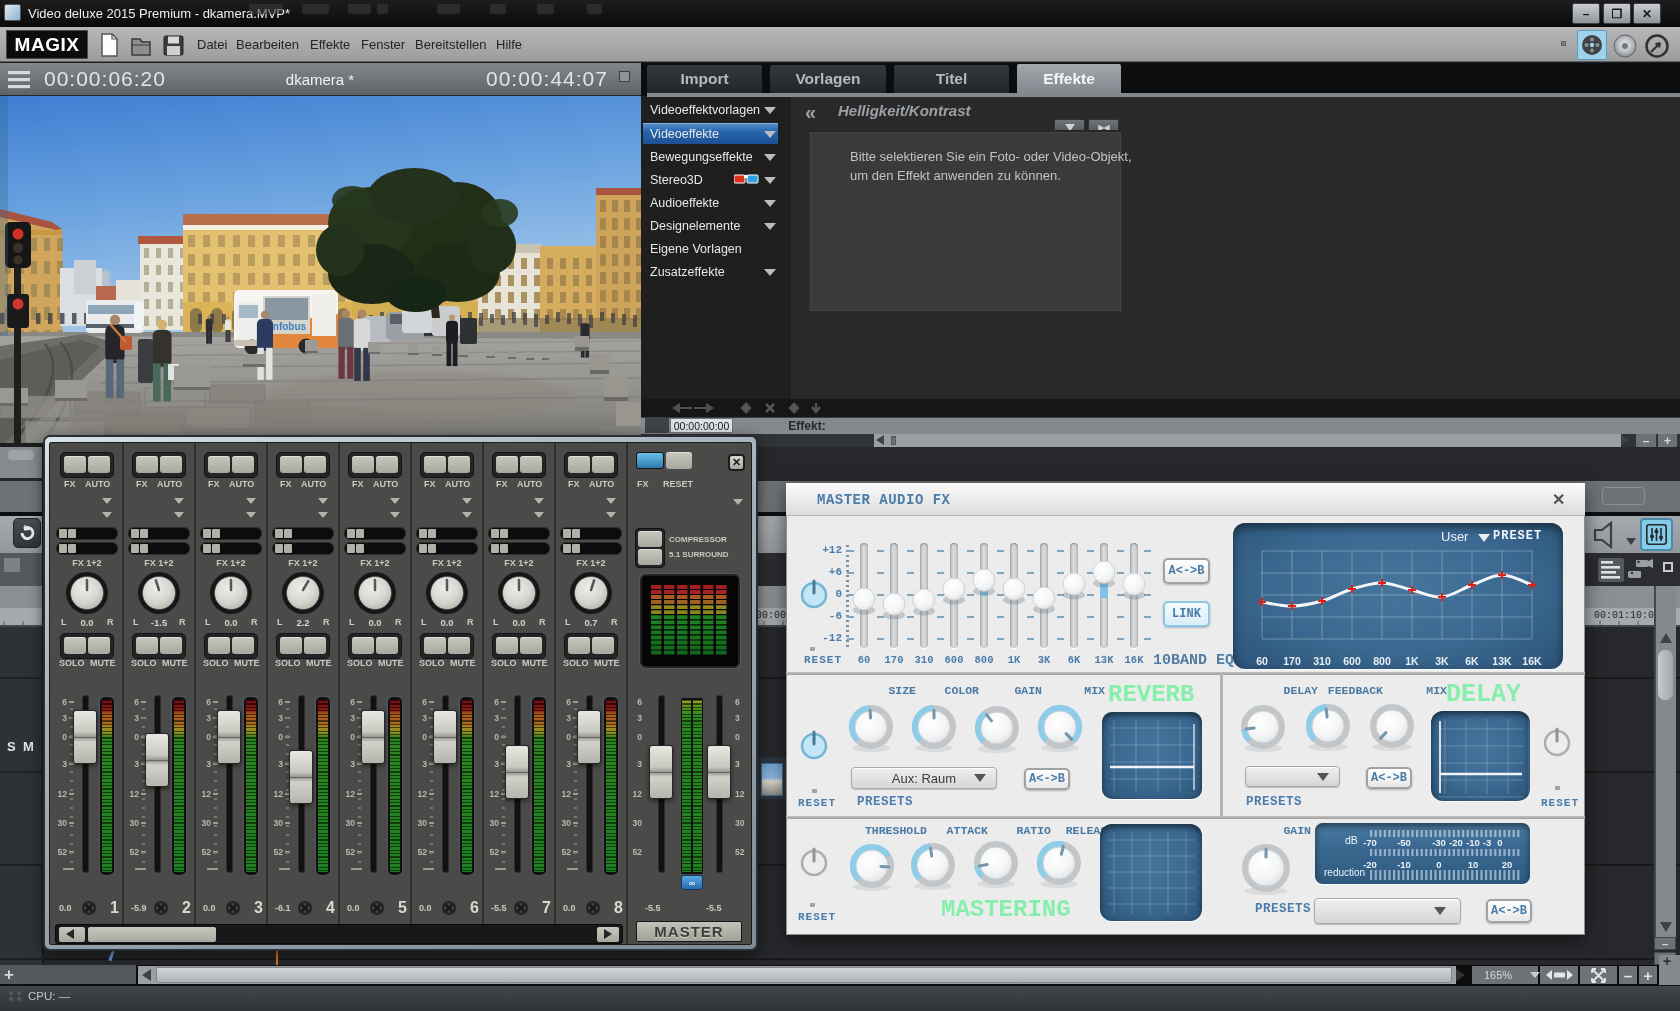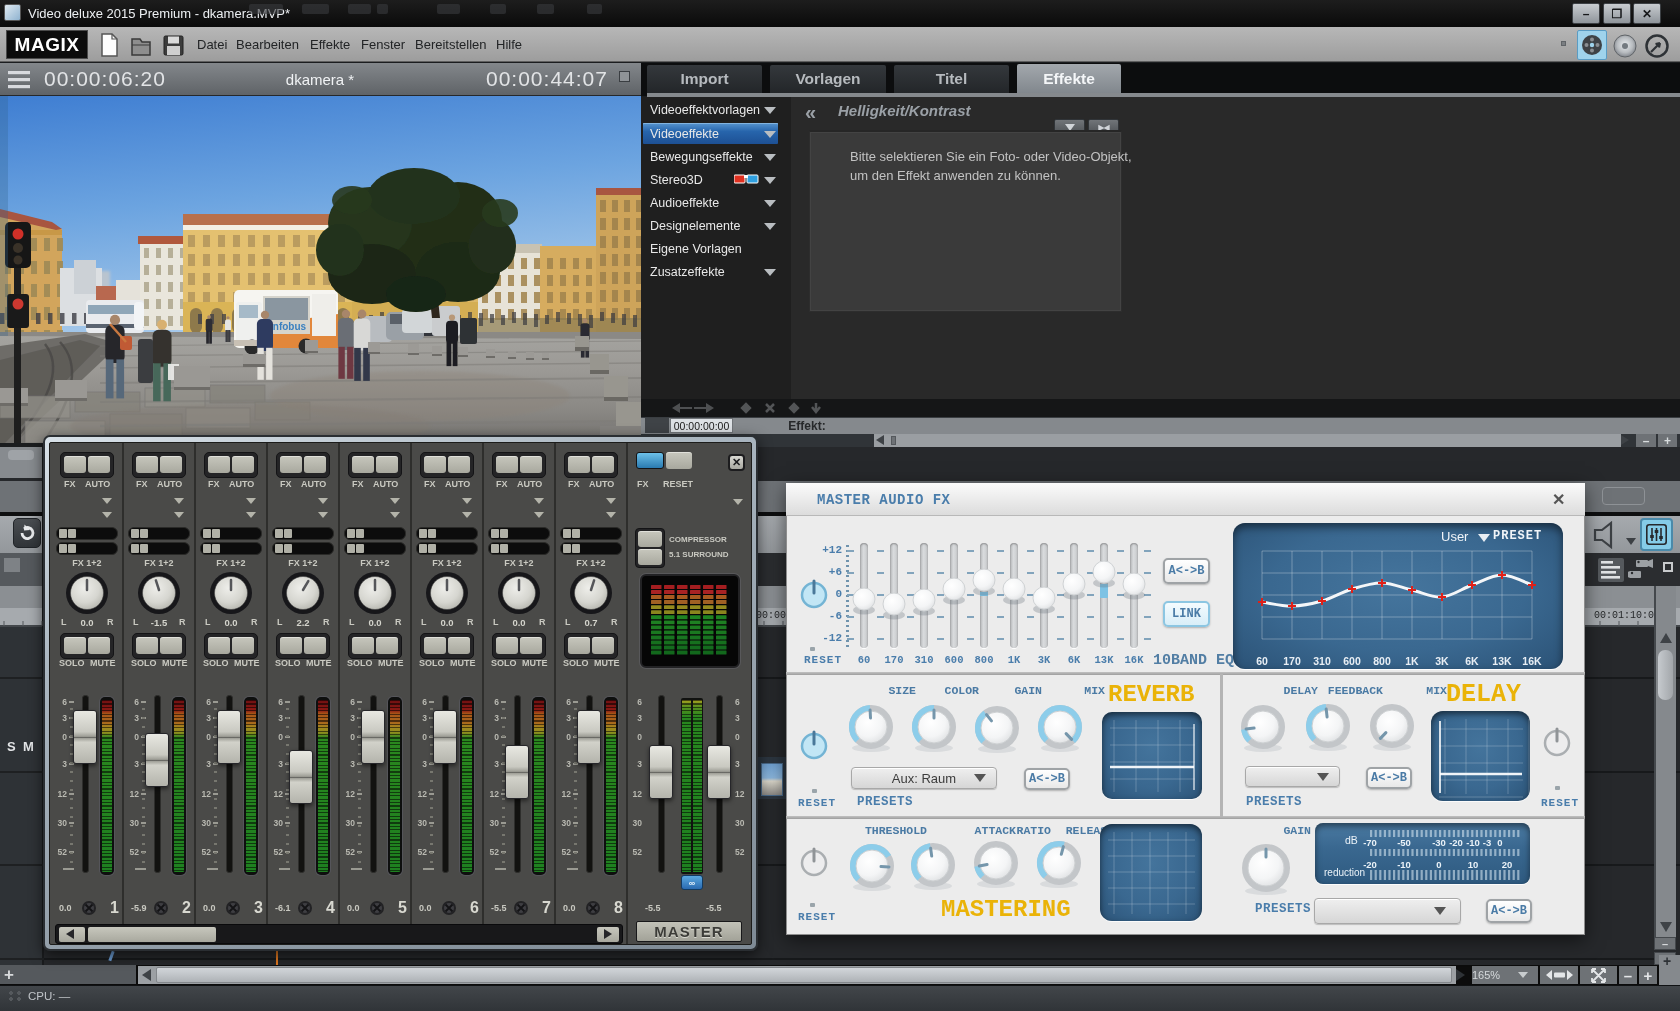--- a/index.html
+++ b/index.html
@@ -1,18 +1,18 @@
 <!DOCTYPE html>
 <html><head><meta charset="utf-8">
 <style>
 *{margin:0;padding:0;box-sizing:border-box;font-family:"Liberation Sans",sans-serif;}
 body{width:1680px;height:1011px;overflow:hidden;background:#1b1d1f;position:relative;}
 .ctr{display:flex;align-items:center;justify-content:center;}
 .fxlbl{font-family:"Liberation Mono",monospace;font-weight:bold;color:#4a7aa4;letter-spacing:0px;font-size:11.5px;text-align:right;position:absolute;}
-.bigt{font-family:"Liberation Mono",monospace;font-weight:bold;color:#eab308;letter-spacing:0px;font-size:24px;position:absolute;}
+.bigt{font-family:"Liberation Mono",monospace;font-weight:bold;color:#86efac;letter-spacing:0px;font-size:24px;position:absolute;}
 .abbtn{position:absolute;background:linear-gradient(#ffffff,#e8e8e8);border:2px solid #9fa3a6;border-radius:5px;color:#4a7ba6;font-family:"Liberation Mono",monospace;font-weight:bold;font-size:12px;display:flex;align-items:center;justify-content:center;box-shadow:0 1px 2px rgba(0,0,0,.25);}
 .drop{position:absolute;background:linear-gradient(#efefef,#d6d6d6);border:1px solid #a8a8a8;border-radius:4px;box-shadow:inset 0 1px 0 #fff,0 1px 1px rgba(0,0,0,.2);}
 .droparrow{position:absolute;width:0;height:0;border-left:6px solid transparent;border-right:6px solid transparent;border-top:8px solid #555;}
 .disp{position:absolute;border-radius:10px;background:radial-gradient(ellipse at 50% 40%, #44749c 0%, #3a6890 55%, #2c5478 100%);box-shadow:inset 0 3px 6px rgba(0,0,0,.55), 0 1px 0 rgba(255,255,255,.8);}
 .mbtn{position:absolute;background:linear-gradient(#c7c7bd,#a8a89e);border-radius:3px;box-shadow:inset 0 1px 0 rgba(255,255,255,.45);}
 .sarrow{position:absolute;width:0;height:0;border-left:6px solid transparent;border-right:6px solid transparent;border-top:7px solid #b9bdc1;}
 .eqdash{position:absolute;width:7px;height:2px;background:#82a4bc;}
 </style></head><body>
 <svg width="0" height="0">
     <defs>
@@ -811,21 +811,21 @@
 <div style="position:absolute;left:110px;top:951px;width:3px;height:10px;background:#6a9ad0;transform:rotate(20deg);"></div>
 <div style="position:absolute;left:0px;top:965px;width:1680px;height:20px;background:#0c0c0c;"></div>
 <div style="position:absolute;left:0px;top:965px;width:136px;height:19px;background:#55595d;"></div>
 <div style="position:absolute;left:4px;top:965px;width:20px;height:19px;font-size:17px;color:#d8dadc;font-weight:bold;display:flex;align-items:center;">+</div>
 <div style="position:absolute;left:138px;top:966px;width:1318px;height:18px;background:#9ca0a4;"></div>
 <div style="position:absolute;left:142px;top:969px;width:0px;height:0px;width:0;height:0;border-top:6px solid transparent;border-bottom:6px solid transparent;border-right:9px solid #3e4246;"></div>
 <div style="position:absolute;left:156px;top:967px;width:1296px;height:16px;background:linear-gradient(#d2d6da,#aeb2b6);border-radius:2px;border:1px solid #83878b;"></div>
 <div style="position:absolute;left:1456px;top:969px;width:0px;height:0px;width:0;height:0;border-top:6px solid transparent;border-bottom:6px solid transparent;border-left:9px solid #2e3236;"></div>
 <div style="position:absolute;left:1458px;top:966px;width:0px;height:18px;"></div>
 <div style="position:absolute;left:1472px;top:966px;width:66px;height:18px;background:#6e7276;color:#d4d8da;font-size:11px;display:flex;align-items:center;">
-    <span style="">165%</span>
+    <span style="margin-left:12px">165%</span>
     <span style="margin-left:18px;width:0;height:0;border-left:5px solid transparent;border-right:5px solid transparent;border-top:6px solid #c8ccce;"></span>
   </div>
 <div style="position:absolute;left:1540px;top:966px;width:38px;height:18px;background:#6e7276;"></div>
 <svg style="position:absolute;left:1546px;top:969px" width="27" height="12">
     <polygon points="0,6 6,1 6,11" fill="#e4e6e8"></polygon>
     <rect x="8" y="3.5" width="11" height="5" rx="1" fill="#e4e6e8"></rect>
     <polygon points="27,6 21,1 21,11" fill="#e4e6e8"></polygon>
   </svg>
 <div style="position:absolute;left:1580px;top:966px;width:37px;height:18px;background:#6e7276;"></div>
 <svg style="position:absolute;left:1591px;top:968px" width="15" height="15">
@@ -1589,21 +1589,21 @@
     <circle cx="16" cy="16" r="12" fill="#ededee" stroke="#aaaeb1" stroke-width="2.5"></circle>
     <line x1="16" y1="2" x2="16" y2="14" stroke="#909497" stroke-width="3" stroke-linecap="round"></line>
   </svg>
 <div style="position:absolute;left:1555px;top:786px;width:5px;height:4px;background:#9aa4aa;border-radius:1px;"></div>
 <div style="position:absolute;left:1537px;top:797px;width:46px;height:13px;font-size:11px;color:#4a7dab;font-family:'Liberation Mono',monospace;font-weight:bold;text-align:center;letter-spacing:1px;">RESET</div>
 <svg style="position:absolute;left:798px;top:847px" width="32" height="32">
     <circle cx="16" cy="16" r="12" fill="#ededee" stroke="#aaaeb1" stroke-width="2.5"></circle>
     <line x1="16" y1="2" x2="16" y2="14" stroke="#909497" stroke-width="3" stroke-linecap="round"></line>
   </svg>
 <div class="fxlbl" style="position:absolute;left:817px;top:824px;width:110px;height:14px;">THRESHOLD</div>
-<div class="fxlbl" style="position:absolute;left:906px;top:824px;width:110px;height:14px;">ATTACK</div>
+<div class="fxlbl" style="position:absolute;left:878px;top:824px;width:110px;height:14px;">ATTACK</div>
 <div class="fxlbl" style="position:absolute;left:941px;top:824px;width:110px;height:14px;">RATIO</div>
 <div class="fxlbl" style="position:absolute;left:1004px;top:824px;width:110px;height:14px;">RELEASE</div>
 <svg style="position:absolute;left:844px;top:838px" width="56" height="56">
     <ellipse cx="28" cy="49" rx="19" ry="4" fill="rgba(120,130,140,0.16)"></ellipse>
     <circle cx="28" cy="28" r="18.5" stroke="#c3c6c9" stroke-width="7" fill="none"></circle>
     <path d="M 14.9 41.1 A 18.5 18.5 0 1 1 44.0 18.8" stroke="#8dcdea" stroke-width="7" fill="none" stroke-linecap="butt"></path>
     <circle cx="28" cy="28" r="16" fill="url(#kw)" stroke="#cdd0d2" stroke-width="1"></circle>
     <line x1="37.0" y1="28.5" x2="45.0" y2="28.9" stroke="#7596ab" stroke-width="3" stroke-linecap="round"></line>
   </svg>
 <svg style="position:absolute;left:905px;top:837px" width="56" height="56">

